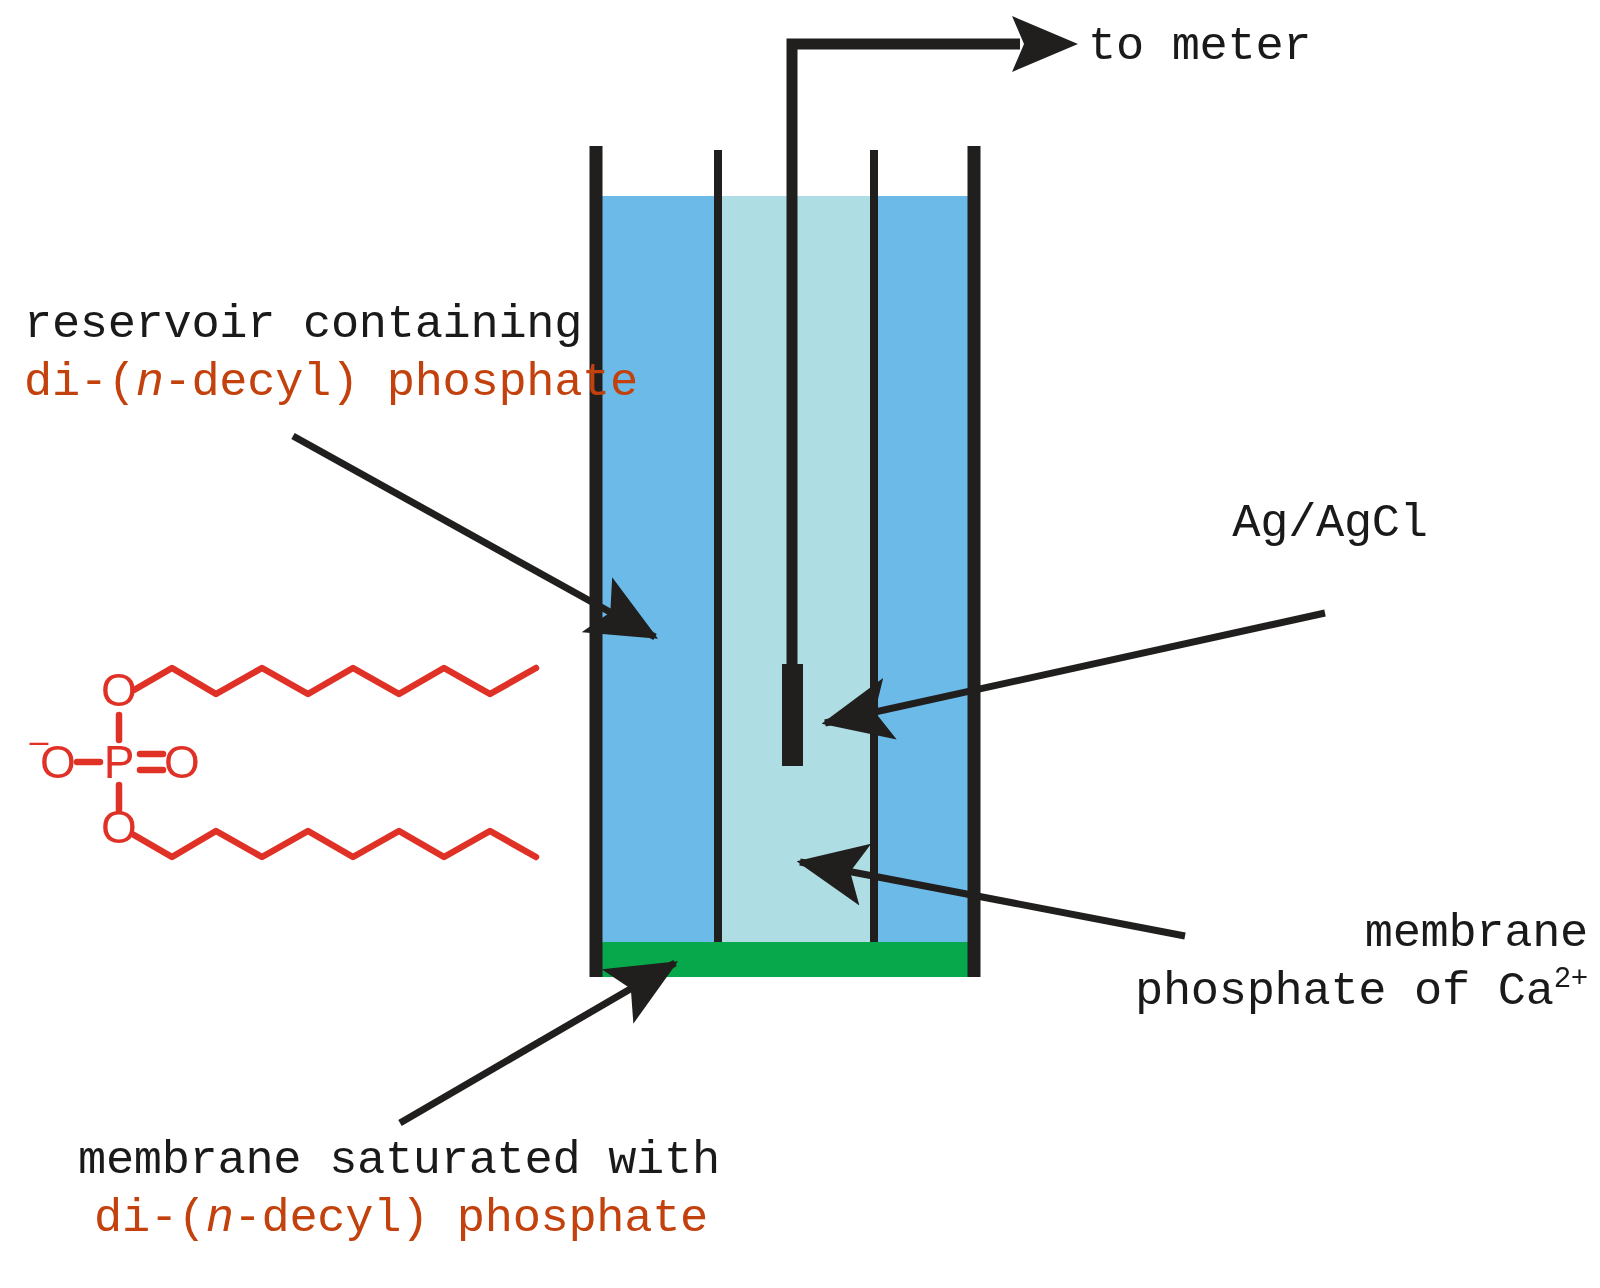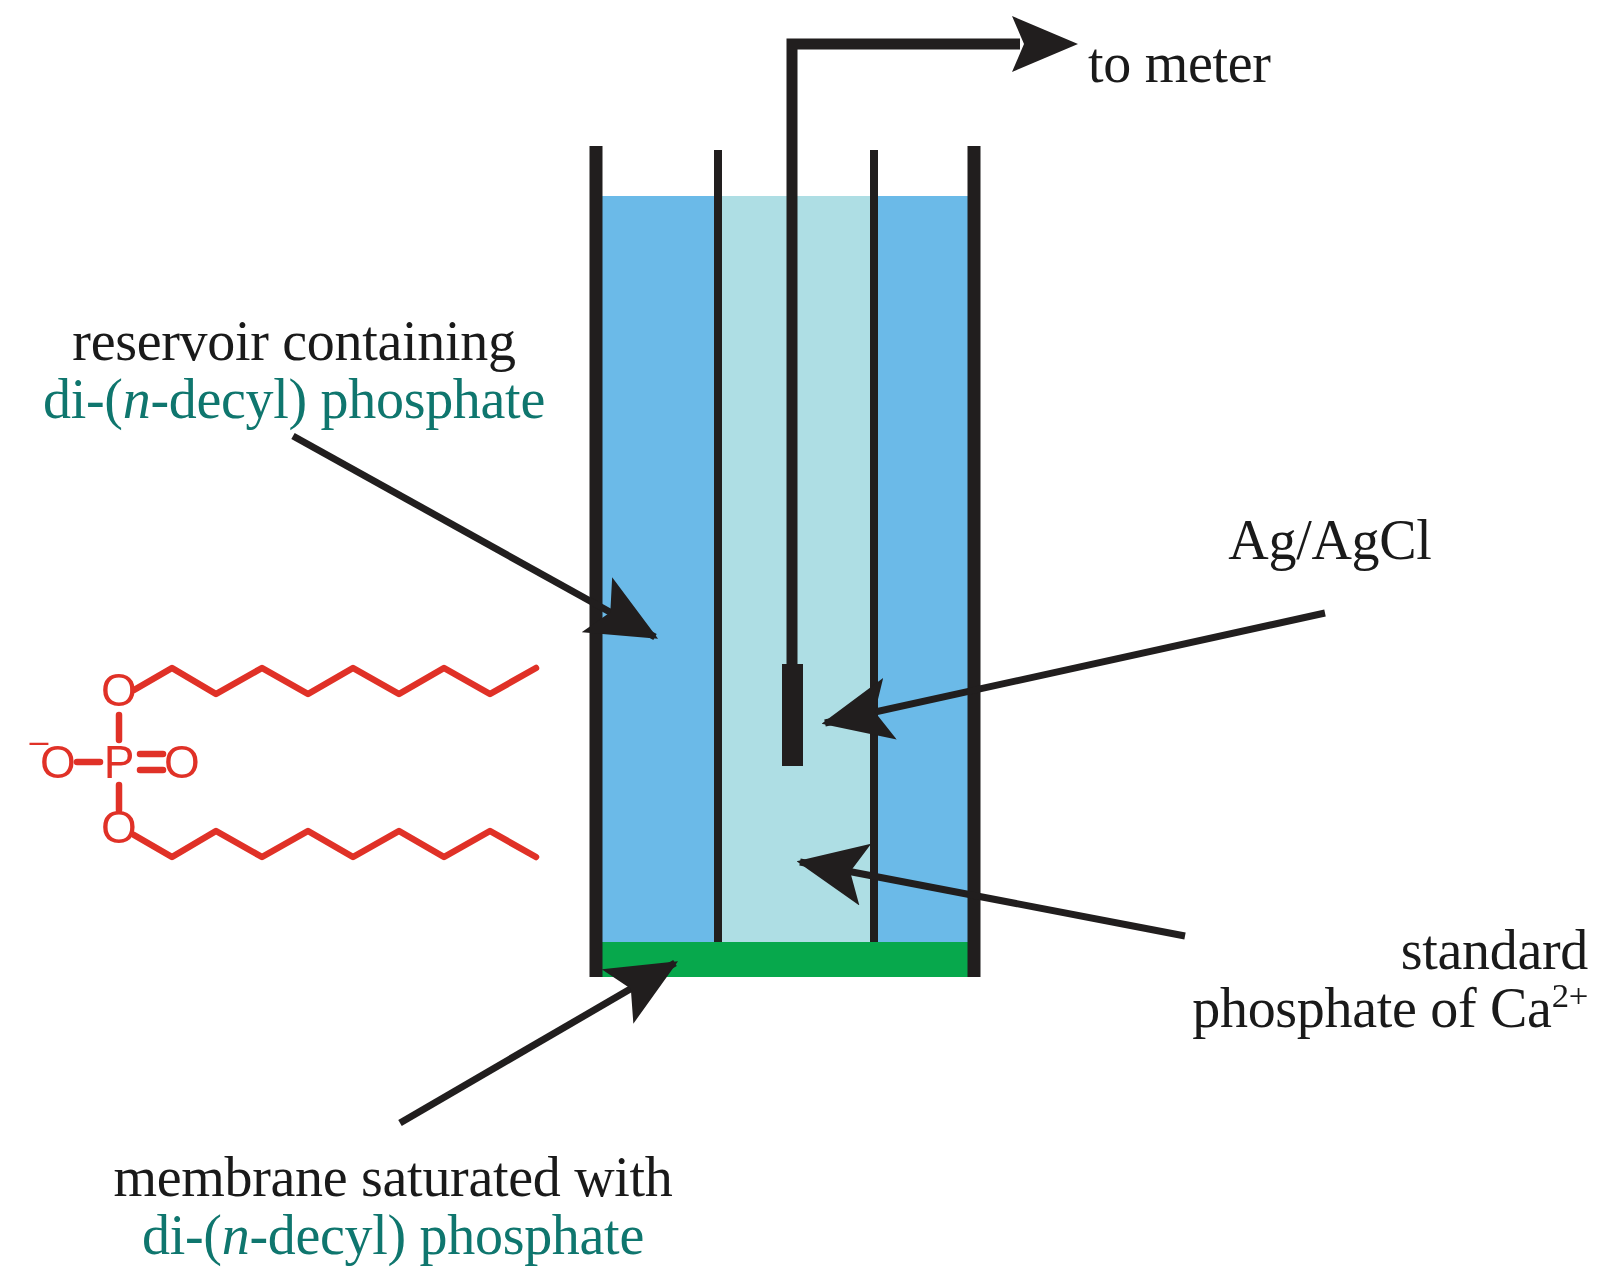--- a/index.html
+++ b/index.html
@@ -19,29 +19,28 @@
   }
   #diagram-svg {
     position: absolute;
     left: 0;
     top: 0;
     width: 1600px;
     height: 1288px;
   }
   .lbl {
     position: absolute;
-    font-family: Liberation Serif, serif;
-    font-size: 56px;
+    font-family: Liberation Mono, monospace;
+    font-size: 47px;
     line-height: 58px;
     color: #1a1a1a;
     white-space: nowrap;
     letter-spacing: -0.3px;
-    margin-top: 16px;
   }
-  .lbl .red { color: #0f766e; }
+  .lbl .red { color: #c2410c; }
   .lbl .it { font-style: italic; }
   .center { text-align: center; }
   .sup {
     font-size: 0.62em;
     vertical-align: super;
     line-height: 0;
   }
   #label-reservoir {
     left: 24px;
     top: 296px;
@@ -59,20 +58,21 @@
   #label-standard {
     left: 1118px;
     top: 905px;
     width: 470px;
     text-align: right;
   }
   #label-membrane {
     left: 78px;
     top: 1132px;
     width: 630px;
+    text-align: right;
   }
 </style>
 </head>
 <body>
 
 <div id="stage">
 
   <svg id="diagram-svg" viewBox="0 0 1600 1288">
     <defs>
       <marker id="arrowFilled" markerWidth="14" markerHeight="11" refX="13" refY="5.5" orient="auto" markerUnits="strokeWidth">
@@ -154,21 +154,21 @@
     <div><span class="red"><span>di-(</span><span class="it">n</span><span>-decyl) phosphate</span></span></div>
   </div>
 
   <div class="lbl" id="label-to-meter">to meter</div>
 
   <div class="lbl center" id="label-agagcl">
     <div>Ag/AgCl</div>
   </div>
 
   <div class="lbl" id="label-standard">
-    <div>standard</div>
+    <div>membrane</div>
     <div><span>phosphate of Ca</span><span class="sup">2+</span></div>
   </div>
 
   <div class="lbl center" id="label-membrane">
     <div>membrane saturated with</div>
     <div><span class="red"><span>di-(</span><span class="it">n</span><span>-decyl) phosphate</span></span></div>
   </div>
 
 </div>
 

